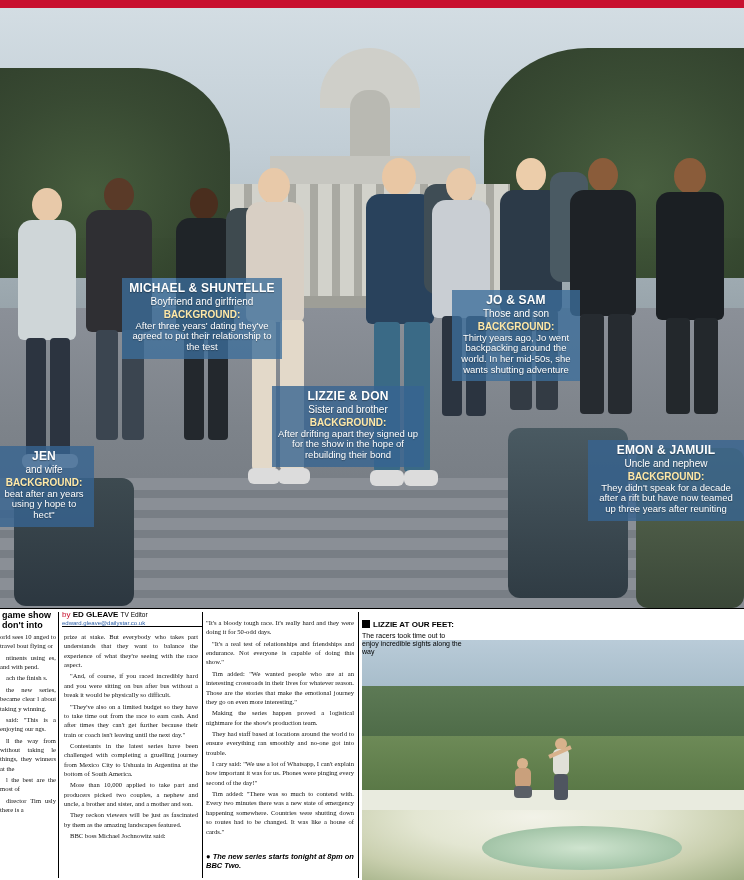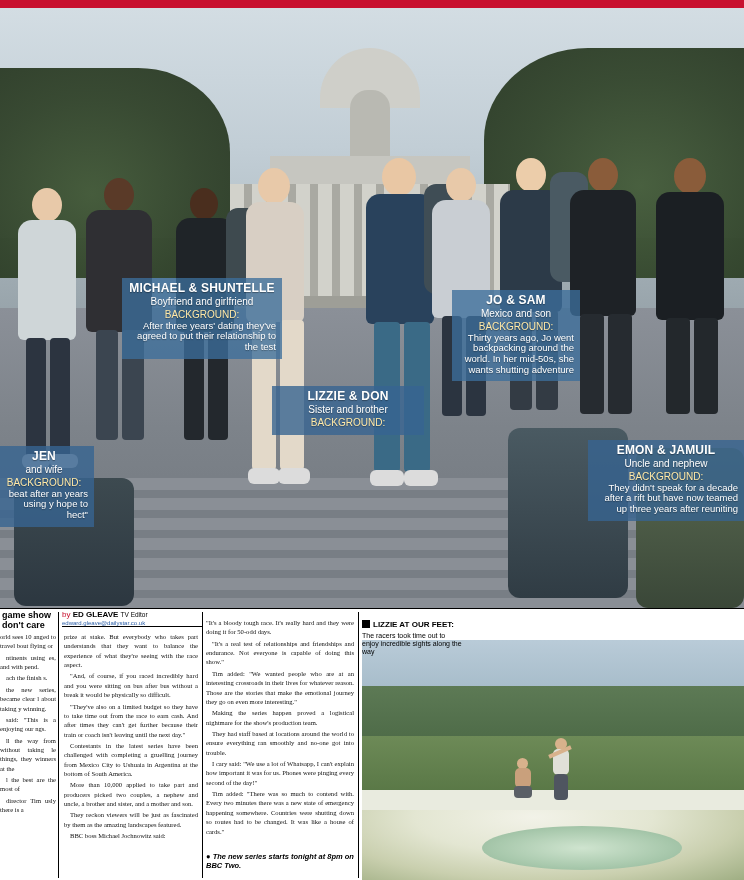--- a/index.html
+++ b/index.html
@@ -97,22 +97,22 @@
     font-family:"Liberation Sans", sans-serif;
     color:#ffffff;
     text-align:center;
     line-height:1.12;
     padding:4px 6px 6px 6px;
     box-sizing:border-box;
     text-shadow:0 1px 1px rgba(0,0,0,.35);
   }
   .capbox .name{font-weight:bold;font-size:12px;letter-spacing:.2px;display:block;margin-bottom:1px;}
   .capbox .rel{font-size:10px;display:block;margin-bottom:1px;}
-  .capbox .bgl{font-weight:normal;font-size:10px;display:block;color:#ffe9a8;margin-bottom:1px;}
-  .capbox .desc{font-size:9.5px;display:block;text-align:right;}
+  .capbox .bgl{font-weight:bold;font-size:10px;display:block;color:#ffe9a8;margin-bottom:1px;}
+  .capbox .desc{font-size:9.5px;display:block;}
 
   .cap-michael{left:122px;top:270px;width:160px;background:rgba(60,110,155,.78);}
   .cap-jo{left:452px;top:282px;width:128px;background:rgba(60,110,155,.78);}
   .cap-lizzie{left:272px;top:378px;width:152px;background:rgba(55,100,145,.80);}
   .cap-emon{left:588px;top:432px;width:156px;background:rgba(55,100,145,.80);}
   .cap-jen{left:-6px;top:438px;width:100px;background:rgba(55,100,145,.80);}
 
   
   .article{
     position:absolute;left:0;top:608px;width:744px;height:272px;background:#ffffff;
@@ -285,49 +285,50 @@
 
     <div class="capbox cap-michael">
       <span class="name">MICHAEL &amp; SHUNTELLE</span>
       <span class="rel">Boyfriend and girlfriend</span>
       <span class="bgl">BACKGROUND:</span>
       <span class="desc">After three years' dating they've agreed to put their relationship to the test</span>
     </div>
 
     <div class="capbox cap-jo">
       <span class="name">JO &amp; SAM</span>
-      <span class="rel">Mexico and son</span>
+      <span class="rel">Those and son</span>
       <span class="bgl">BACKGROUND:</span>
       <span class="desc">Thirty years ago, Jo went backpacking around the world. In her mid-50s, she wants shutting adventure</span>
     </div>
 
     <div class="capbox cap-lizzie">
       <span class="name">LIZZIE &amp; DON</span>
       <span class="rel">Sister and brother</span>
       <span class="bgl">BACKGROUND:</span>
+      <span class="desc">After drifting apart they signed up for the show in the hope of rebuilding their bond</span>
     </div>
 
     <div class="capbox cap-emon">
       <span class="name">EMON &amp; JAMUIL</span>
       <span class="rel">Uncle and nephew</span>
       <span class="bgl">BACKGROUND:</span>
       <span class="desc">They didn't speak for a decade after a rift but have now teamed up three years after reuniting</span>
     </div>
 
     <div class="capbox cap-jen">
       <span class="name">JEN</span>
       <span class="rel">and wife</span>
       <span class="bgl">BACKGROUND:</span>
       <span class="desc">beat after an years using y hope to hect"</span>
     </div>
   </div>
 
   <div class="article"></div>
 
-  <div class="kicker">game show don't care</div>
+  <div class="kicker">game show don't into</div>
 
   <div class="byline">
     <span class="b-by">by</span>
     <span class="b-name">ED GLEAVE</span>
     <span class="b-role">TV Editor</span>
     <span class="b-mail">edward.gleave@dailystar.co.uk</span>
   </div>
 
   <div class="rule" style="left:62px;top:626px;width:140px;height:1px;"></div>
   <div class="rule" style="left:58px;top:612px;width:1px;height:266px;"></div>

